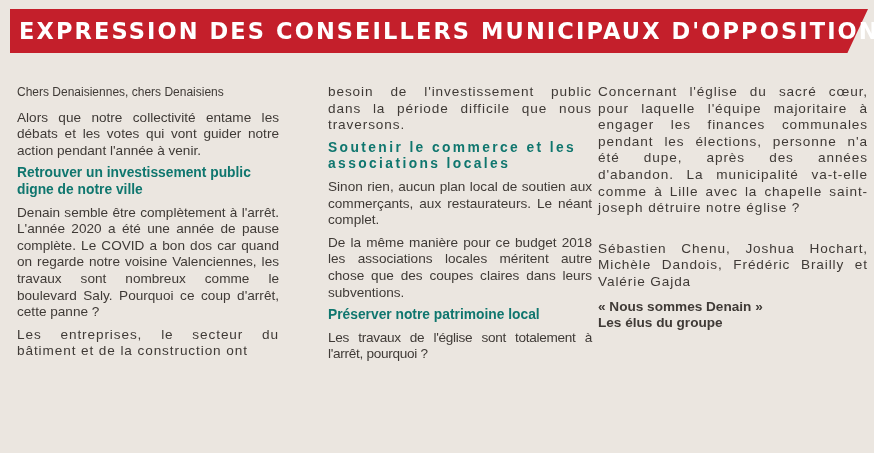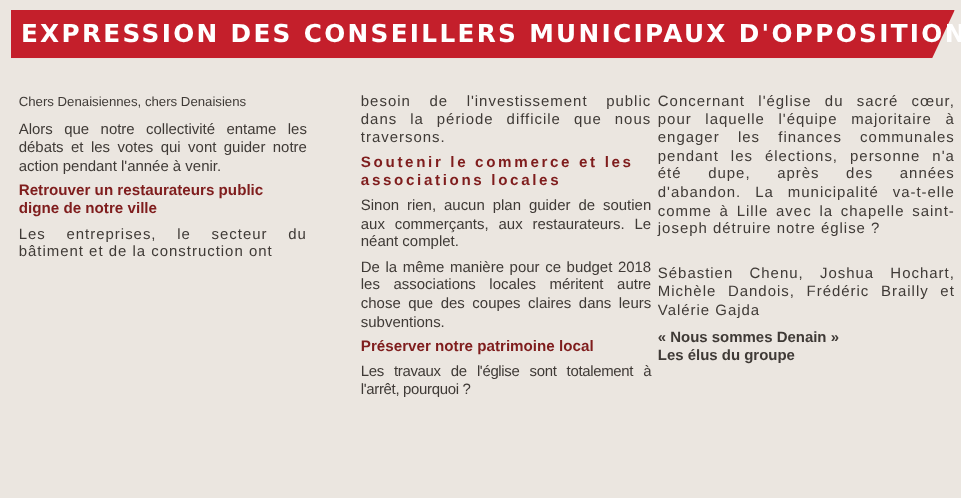--- a/index.html
+++ b/index.html
@@ -30,42 +30,43 @@
       position: absolute; top: 84px;
       font-size: 13.6px; line-height: 16.6px;
     }
     .col1 { left: 17px; width: 262px; }
     .col2 { left: 300px; width: 264px; top: 84px; margin-left: 28px; }
     .col3 { left: 584px; width: 270px; top: 84px; margin-left: 14px; }
     p { margin: 0 0 6px 0; text-align: justify; text-align-last: left; }
     .greet { margin-bottom: 9px; font-size: 12px; }
     .spaced { letter-spacing: 0.9px; }
     .tight { letter-spacing: -0.3px; }
-    h3 { margin: 0 0 6px 0; font-size: 13.8px; line-height: 16.6px; font-weight: bold; color: #7f1d1d; }
+    h3 { margin: 0 0 6px 0; font-size: 13.8px; line-height: 16.6px; font-weight: bold; color: #0f766e; }
     .h-spaced { letter-spacing: 2.4px; }
     .signature { margin-top: 24px; }
     .group-sign { font-weight: bold; margin-top: 8px; }
   </style>
 </head>
 <body>
 
 <div class="banner"></div>
 <div class="banner-title">EXPRESSION DES CONSEILLERS MUNICIPAUX D'OPPOSITION</div>
 
 <div class="col col1">
   <p class="greet">Chers Denaisiennes, chers Denaisiens</p>
   <p>Alors que notre collectivité entame les débats et les votes qui vont guider notre action pendant l'année à venir.</p>
-  <h3>Retrouver un restaurateurs public digne de notre ville</h3>
+  <h3>Retrouver un investissement public digne de notre ville</h3>
+  <p>Denain semble être complètement à l'arrêt. L'année 2020 a été une année de pause complète. Le COVID a bon dos car quand on regarde notre voisine Valenciennes, les travaux sont nombreux comme le boulevard Saly. Pourquoi ce coup d'arrêt, cette panne ?</p>
   <p class="spaced">Les entreprises, le secteur du bâtiment et de la construction ont</p>
 </div>
 
 <div class="col col2">
   <p class="spaced">besoin de l'investissement public dans la période difficile que nous traversons.</p>
   <h3 class="h-spaced">Soutenir le commerce et les associations locales</h3>
-  <p>Sinon rien, aucun plan guider de soutien aux commerçants, aux restaurateurs. Le néant complet.</p>
+  <p>Sinon rien, aucun plan local de soutien aux commerçants, aux restaurateurs. Le néant complet.</p>
   <p>De la même manière pour ce budget 2018 les associations locales méritent autre chose que des coupes claires dans leurs subventions.</p>
   <h3>Préserver notre patrimoine local</h3>
   <p class="tight">Les travaux de l'église sont totalement à l'arrêt, pourquoi ?</p>
 </div>
 
 <div class="col col3">
   <p class="spaced">Concernant l'église du sacré cœur, pour laquelle l'équipe majoritaire à engager les finances communales pendant les élections, personne n'a été dupe, après des années d'abandon. La municipalité va-t-elle comme à Lille avec la chapelle saint-joseph détruire notre église ?</p>
   <p class="signature spaced">Sébastien Chenu, Joshua Hochart, Michèle Dandois, Frédéric Brailly et Valérie Gajda</p>
   <div class="group-sign">
     <div>« Nous sommes Denain »</div>

